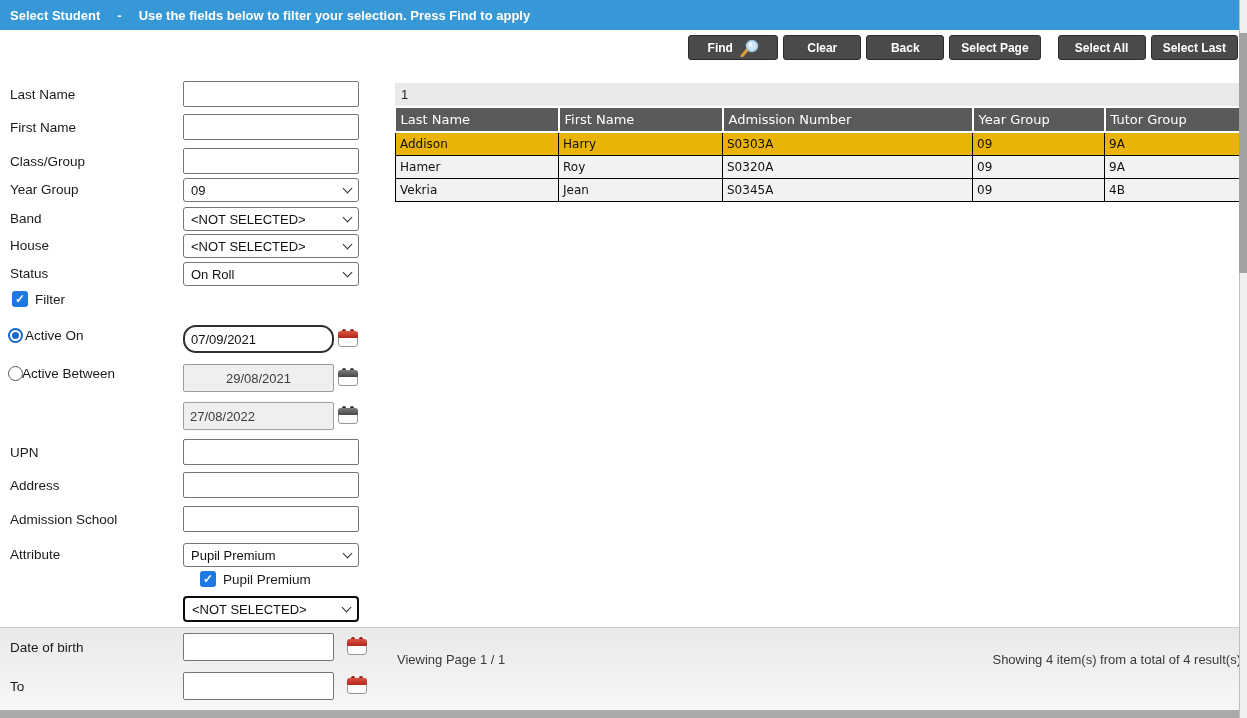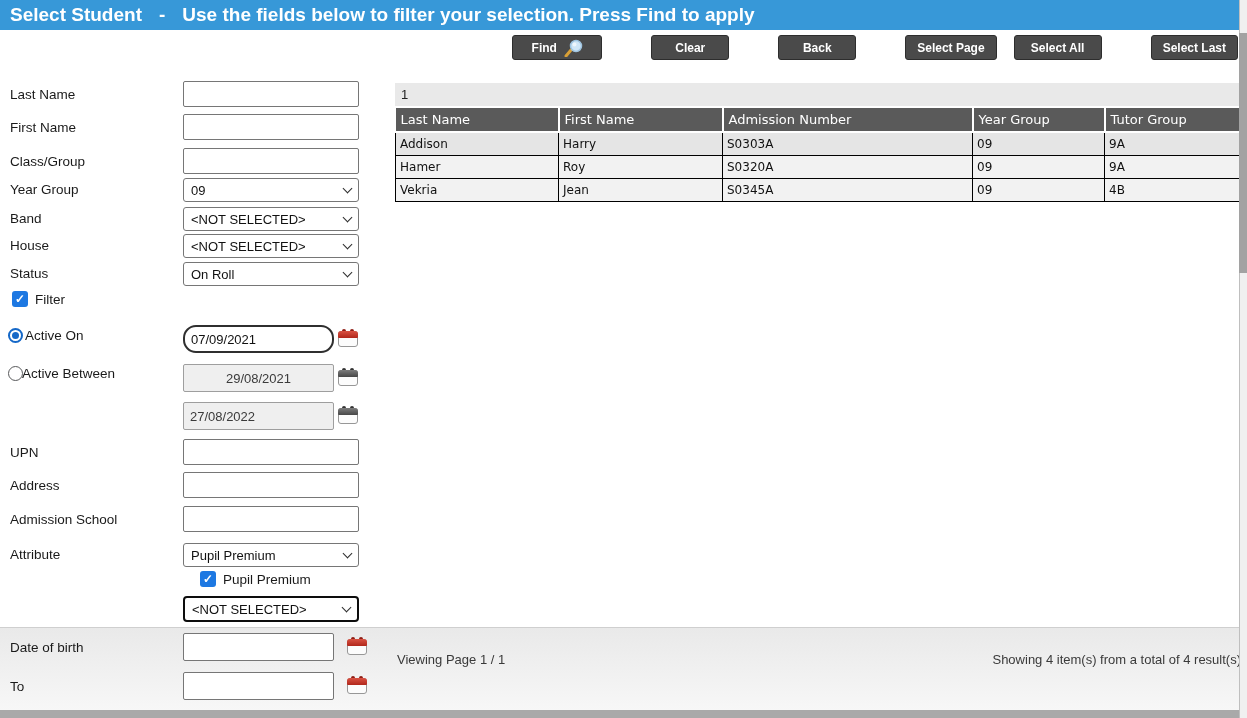--- a/index.html
+++ b/index.html
@@ -5,29 +5,29 @@
   * { margin:0; padding:0; box-sizing:border-box; }
   html,body { background:#fff; }
   #app {
     position:relative; width:1247px; height:718px; overflow:hidden;
     background:#fff; font-family:"Liberation Sans", sans-serif; color:#111;
   }
   
   .titlebar {
     position:absolute; left:0; top:0; width:1239px; height:30px;
     background:#3798d8; color:#fff; display:flex; align-items:center;
-    padding-left:10px; gap:17px; font-size:19px; font-weight:bold;
+    padding-left:10px; gap:17px; font-size:13px; font-weight:bold;
   }
   
   .toolbar { position:absolute; top:35px; right:9px; display:flex; gap:5px; }
   .btn {
     height:25px; min-width:78px; padding:0 11px; background:#4a4a4a;
     border:1px solid #2d2d2d; border-radius:3px; color:#fff;
     font-family:"Liberation Sans", sans-serif; font-size:12px; font-weight:bold;
-    display:flex; align-items:center; justify-content:center; gap:6px; cursor:pointer;margin-left:44px;
+    display:flex; align-items:center; justify-content:center; gap:6px; cursor:pointer;
   }
   .btn.gap-left { margin-left:12px; }
   
   .flabel {
     position:absolute; left:10px; height:26px; display:flex; align-items:center;
     font-size:13.5px; color:#1a1a1a; white-space:nowrap;
   }
   .finput {
     position:absolute; left:183px; width:176px; height:26px;
     border:1px solid #767676; border-radius:2px; background:#fff;
@@ -84,21 +84,21 @@
     font-family:"DejaVu Sans", sans-serif;
   }
   table.grid th {
     background:#5a5a5a; color:#fff; font-weight:400; font-size:13px; text-align:left;
     padding:4px 5px; border-right:2px solid #fff; border-bottom:2px solid #fff;
     overflow:hidden; white-space:nowrap;
   }
   table.grid th:last-child { border-right:none; }
   table.grid td {
     border:1px solid #000; font-size:12px; color:#111; padding:4px 4px; height:16px;
-    overflow:hidden; white-space:nowrap; background:#e5e5e5;
+    overflow:hidden; white-space:nowrap; background:#eab308;
   }
   table.grid tr.alt td { background:#f2f2f2; }
   
   .footer-band {
     position:absolute; left:0; top:627px; width:1239px; height:83px;
     background:linear-gradient(#e9e9e9, #f7f7f7); border-top:1px solid #cfcfcf;
   }
   .footer-status {
     position:absolute; left:397px; top:652px; width:844px;
     display:flex; justify-content:space-between; font-size:13px; color:#3a3a3a;

